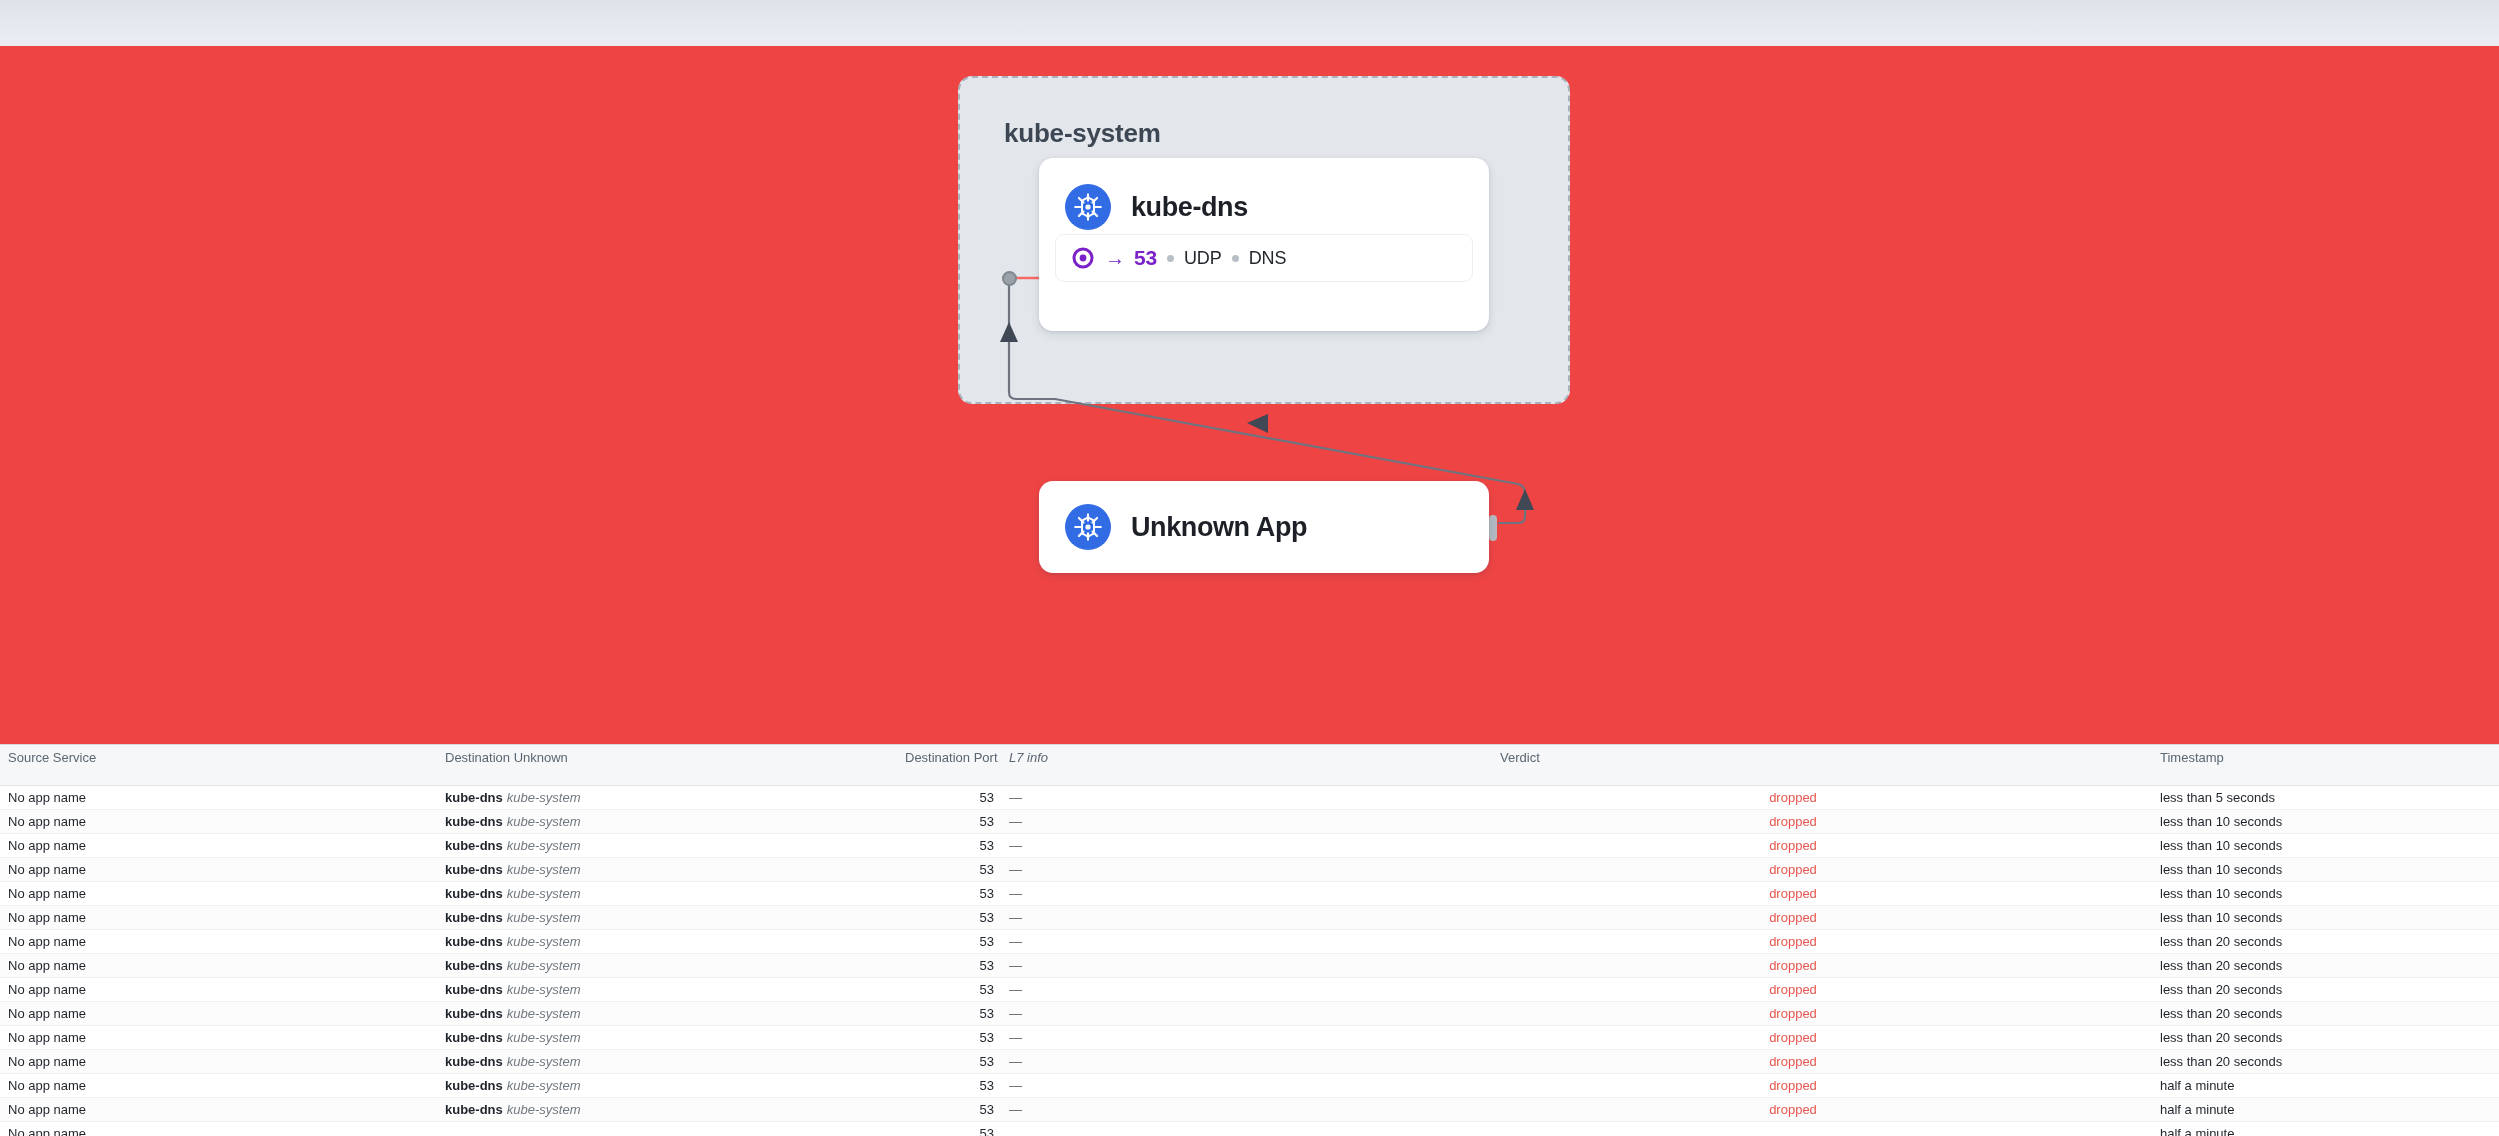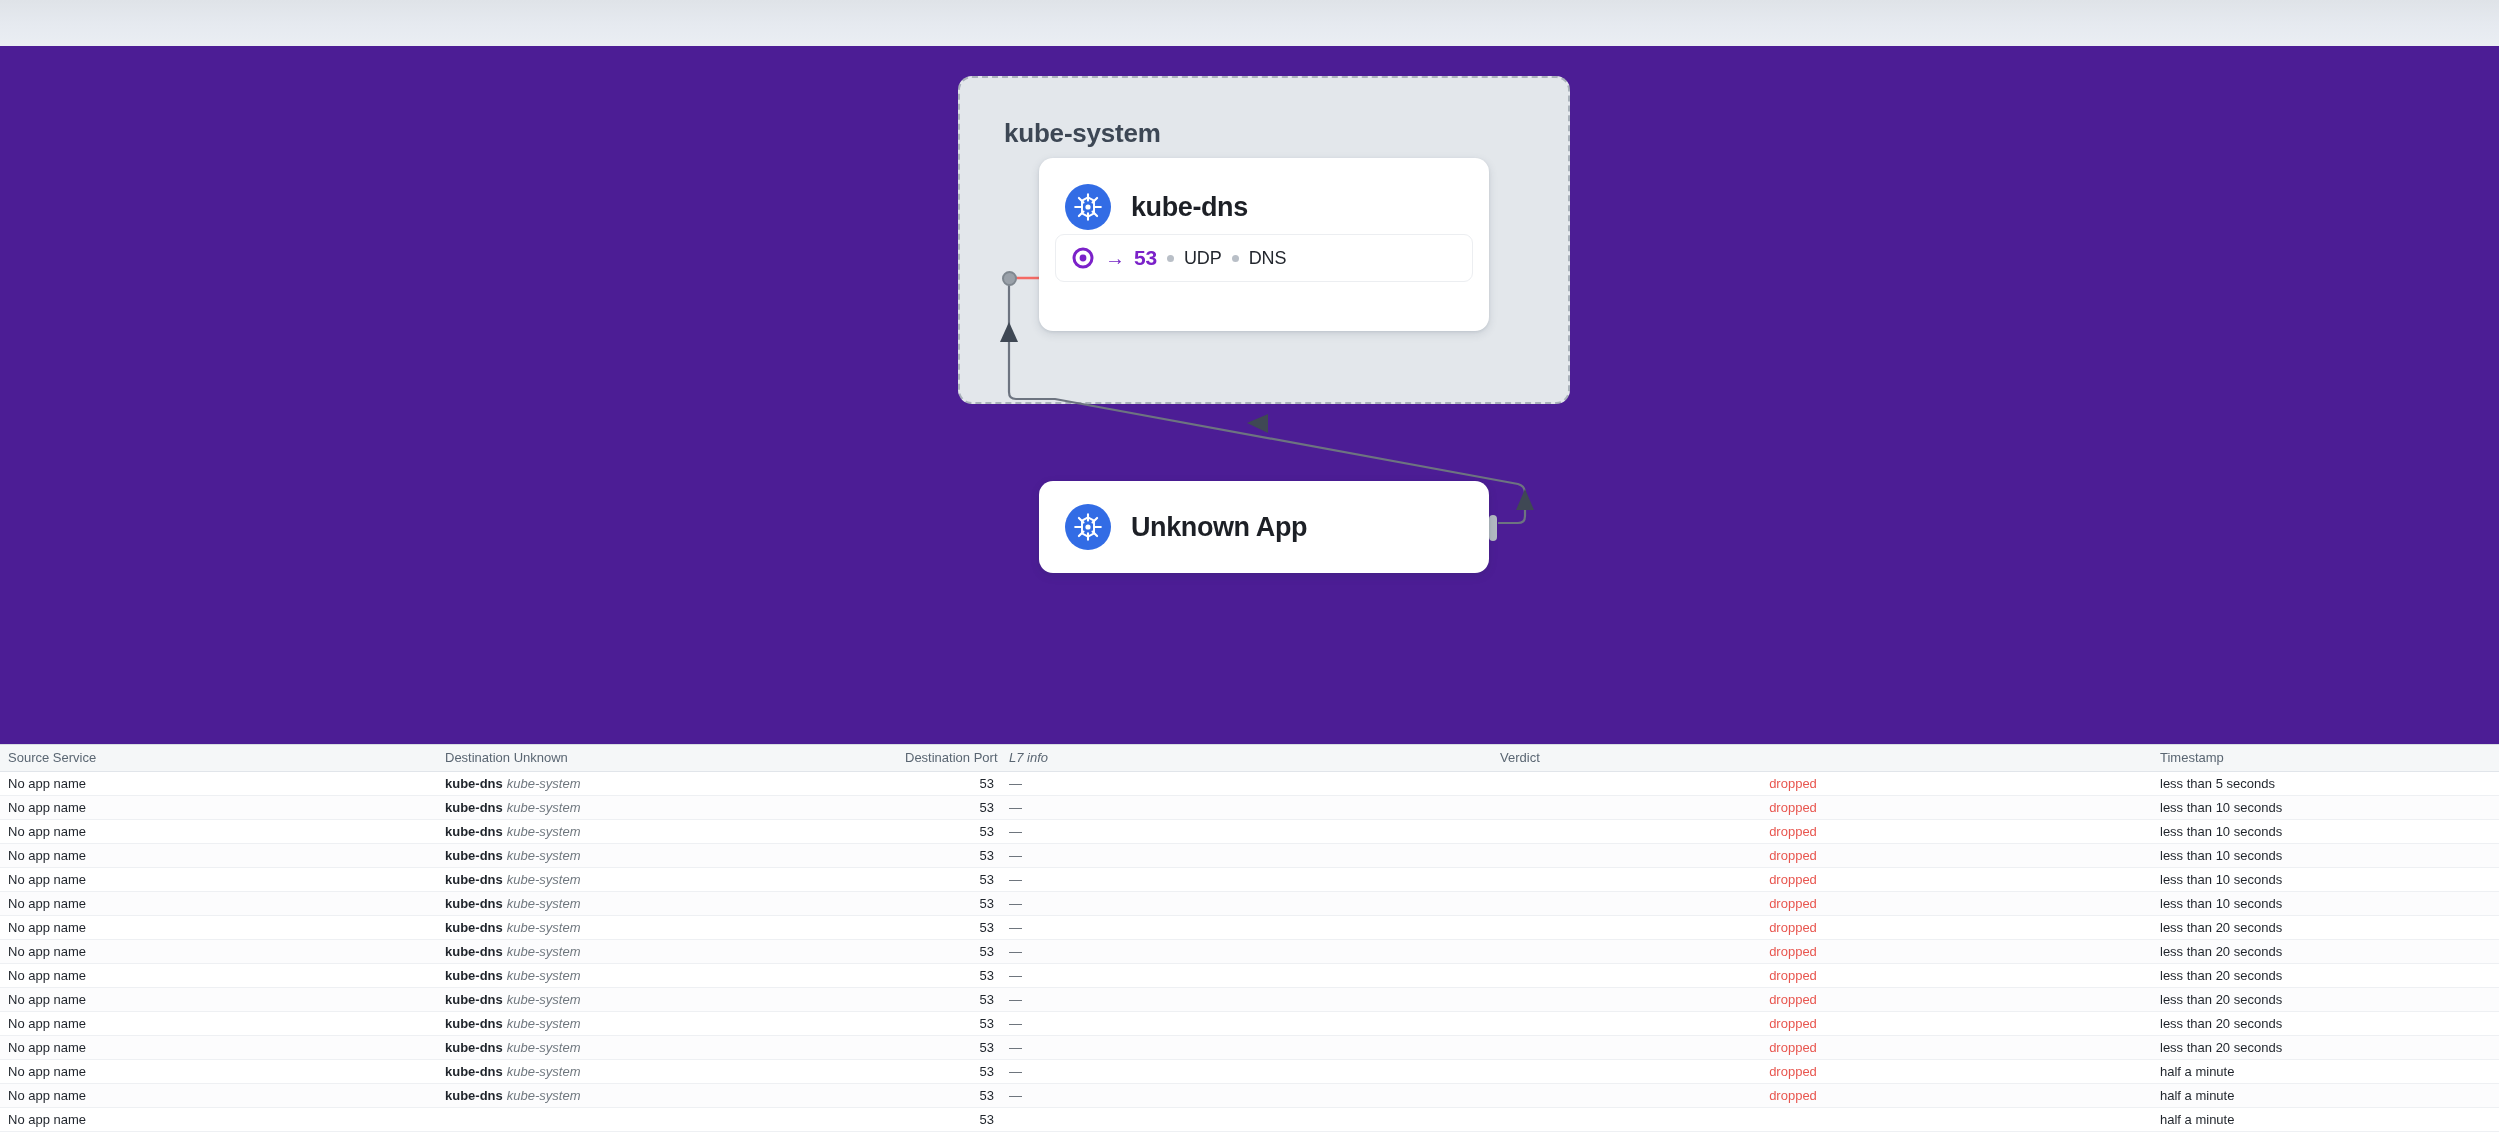--- a/index.html
+++ b/index.html
@@ -10,21 +10,21 @@
     height: 1136px;
     overflow: hidden;
     font-family: "Liberation Sans", sans-serif;
     background: #eaeef3;
   }
 
   #app {
     position: relative;
     width: 2499px;
     height: 1136px;
-    background: #4c1d95;
+    background: #ef4444;
   }
 
   
   .top-sheen {
     position: absolute;
     top: 0; left: 0;
     width: 2499px;
     height: 46px;
     background: linear-gradient(to bottom, #dfe3e8 0%, #e6eaf0 55%, #eaeef3 100%);
     pointer-events: none;
@@ -233,21 +233,21 @@
     border-collapse: collapse;
     table-layout: fixed;
   }
 
   table.flows thead th {
     background: #f5f7f8;
     font-size: 13px;
     font-weight: normal;
     color: #5a6672;
     text-align: left;
-    padding: 5px 0 6px 0;
+    padding: 5px 0 20px 0;
     border-bottom: 1px solid #e1e5ea;
     white-space: nowrap;
   }
 
   table.flows tbody td {
     font-size: 13px;
     color: #1f242b;
     padding: 4px 0;
     border-bottom: 1px solid #eef0f3;
     white-space: nowrap;

